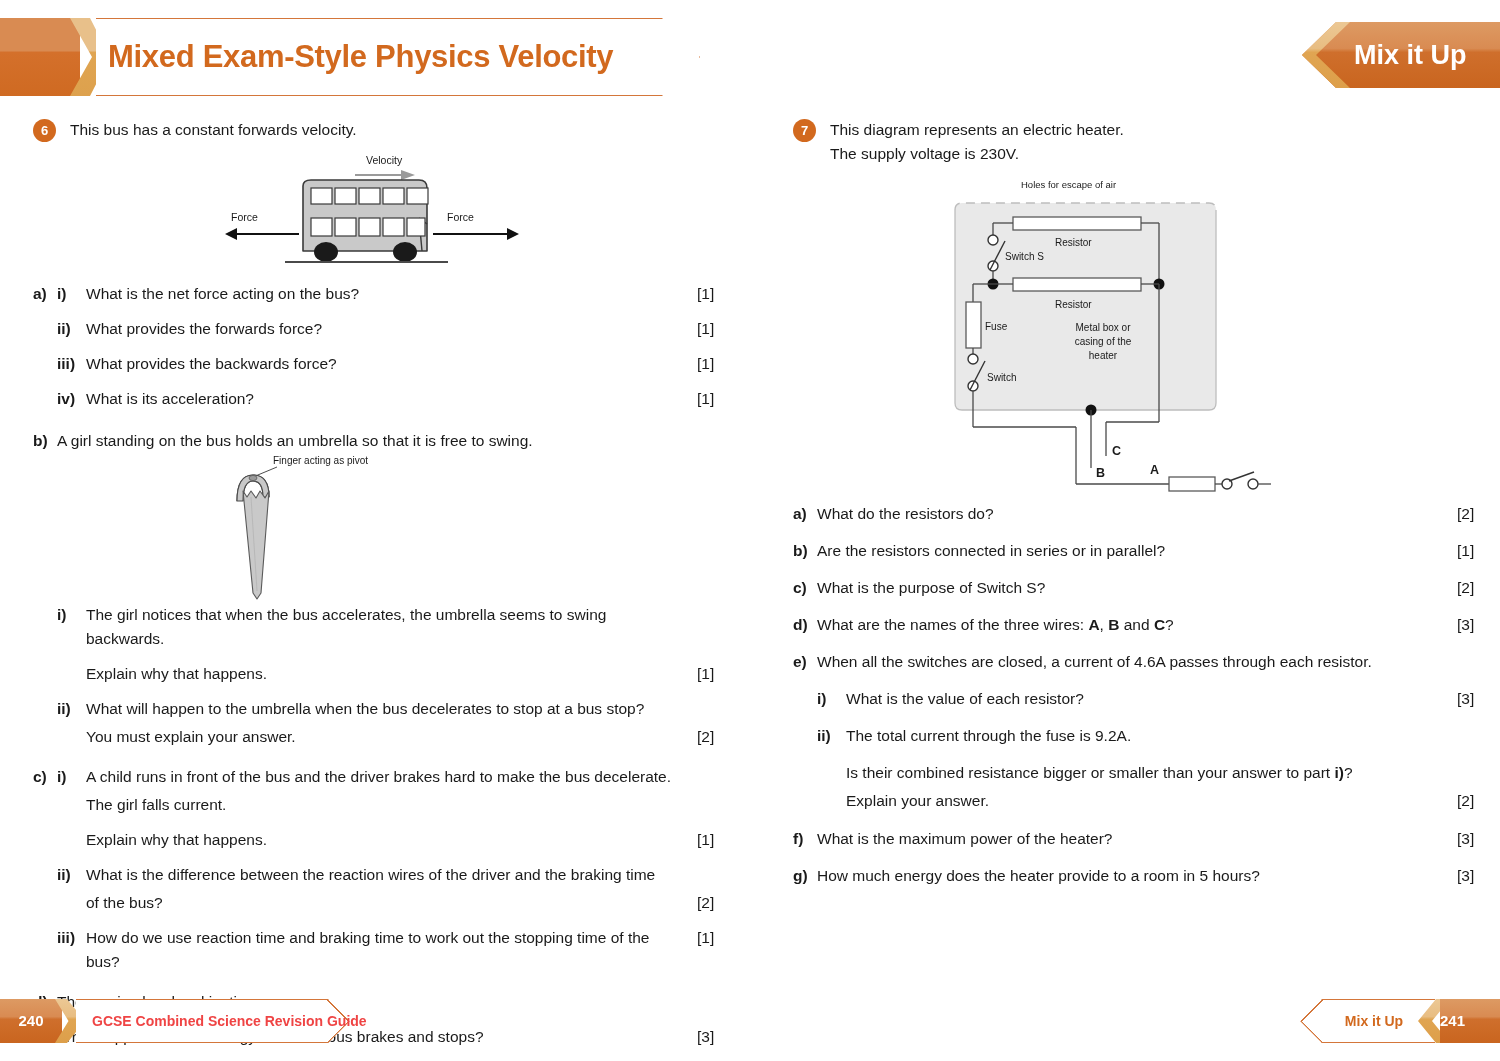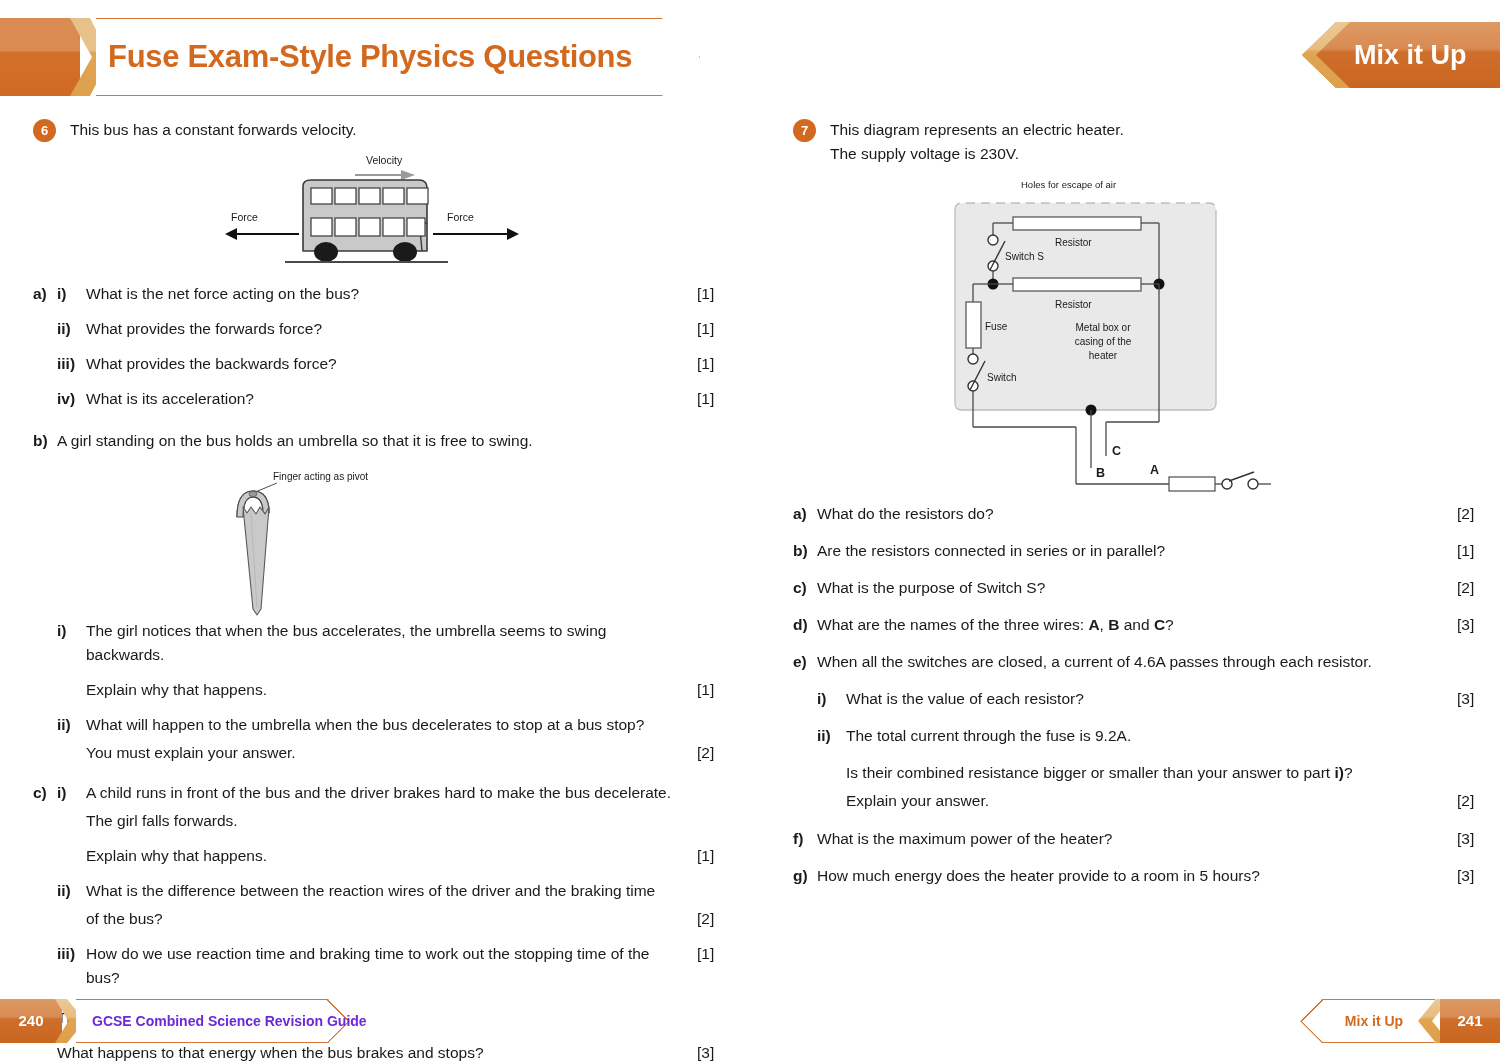--- a/index.html
+++ b/index.html
@@ -146,21 +146,21 @@
       linear-gradient(-45deg, transparent 49%, #d4763a 49%, #d4763a 54%, transparent 54%) no-repeat bottom left / 24px 22px;
   }
   .fl-page {
     position: absolute; left: 0; top: 0;
     width: 62px; height: 44px; line-height: 44px; text-align: center;
     color: #fff; font-weight: bold; font-size: 15px;
   }
   .fl-text {
     position: absolute; left: 92px; top: 0;
     height: 44px; line-height: 44px;
-    color: #6d28d9; font-weight: bold; font-size: 14px;
+    color: #ef4444; font-weight: bold; font-size: 14px;
     white-space: nowrap;
   }
 
   .footer-right {
     position: absolute; right: 0; bottom: 18px;
     width: 200px; height: 44px;
   }
   .fr-outline {
     position: absolute; left: 0; top: 0;
     width: 135px; height: 44px;
@@ -188,37 +188,37 @@
     width: 60px; height: 44px;
     background: linear-gradient(180deg, #dd9a63 0%, #d98b52 40%, #cf6f2c 46%, #c9651f 100%);
   }
   .fr-text {
     position: absolute; left: 24px; top: 0;
     width: 100px; height: 44px; line-height: 44px; text-align: center;
     color: #d2691e; font-weight: bold; font-size: 14px;
   }
   .fr-page {
     position: absolute; left: 140px; top: 0;
-    width: 60px; height: 32px; line-height: 44px; text-align: center;
+    width: 60px; height: 32px; line-height: 44px; text-align: left;
     color: #fff; font-weight: bold; font-size: 15px;
   }
 
   
   .fig { position: relative; width: 100%; }
   .fig svg { display: block; margin: 0 auto; }
   .svglbl { font-family: "Liberation Sans", sans-serif; fill: #1a1a1a; }
 </style>
 </head>
 <body>
 
 <div class="header-band">
   <div class="hdr-left-block"></div>
   <div class="hdr-chevron-tan"></div>
   <div class="hdr-outline"></div>
-  <div class="hdr-title">Fuse Exam-Style Physics Questions</div>
+  <div class="hdr-title">Mixed Exam-Style Physics Velocity</div>
 </div>
 
 <div class="header-tab-right">
   <div class="htr-body"></div>
   <div class="htr-chev"></div>
   <div class="htr-label">Mix it Up</div>
 </div>
 
 <div class="col col-left">
 
@@ -288,21 +288,21 @@
     <div class="lbl-r">iv)</div>
     <div class="qtext">What is its acceleration?</div>
     <div class="marks">[1]</div>
   </div>
 
   <div class="qline" style="margin-top:18px;">
     <div class="lbl-a">b)</div>
     <div class="qtext">A girl standing on the bus holds an umbrella so that it is free to swing.</div>
   </div>
 
-  <div class="fig" style="margin-top:16px;height:150px;">
+  <div class="fig" style="margin-top:0;height:150px;">
     <svg width="260" height="150" viewBox="0 0 260 150" style="margin-left:180px;">
       <text class="svglbl" x="60" y="11" font-size="10">Finger acting as pivot</text>
       <line x1="40" y1="24" x2="64" y2="14" stroke="#3a3a3a" stroke-width="0.9"></line>
 
       <path d="M24,48 Q24,22 40,22 Q56,22 56,44" fill="none" stroke="#4a4a4a" stroke-width="1.2"></path>
       <path d="M30,48 Q30,28 40,28 Q50,28 50,44" fill="none" stroke="#4a4a4a" stroke-width="1.2"></path>
       <path d="M24,48 Q24,22 40,22 Q56,22 56,44 L50,44 Q50,28 40,28 Q30,28 30,48 Z" fill="#c9c9c9" stroke="#4a4a4a" stroke-width="1.1"></path>
 
       <ellipse cx="40" cy="25" rx="4" ry="2.6" fill="#9a9a9a" stroke="#5a5a5a" stroke-width="0.8"></ellipse>
 
@@ -341,21 +341,21 @@
 
   <div class="qline" style="margin-top:16px;">
     <div class="lbl-a">c)</div>
     <div class="lbl-r">i)</div>
     <div class="qtext">A child runs in front of the bus and the driver brakes hard to make the bus decelerate.</div>
     <div class="marks"></div>
   </div>
   <div class="qline tight">
     <div class="lbl-a"></div>
     <div class="lbl-r"></div>
-    <div class="qtext">The girl falls forwards.</div>
+    <div class="qtext">The girl falls current.</div>
     <div class="marks"></div>
   </div>
   <div class="qline">
     <div class="lbl-a"></div>
     <div class="lbl-r"></div>
     <div class="qtext">Explain why that happens.</div>
     <div class="marks">[1]</div>
   </div>
 
   <div class="qline">

